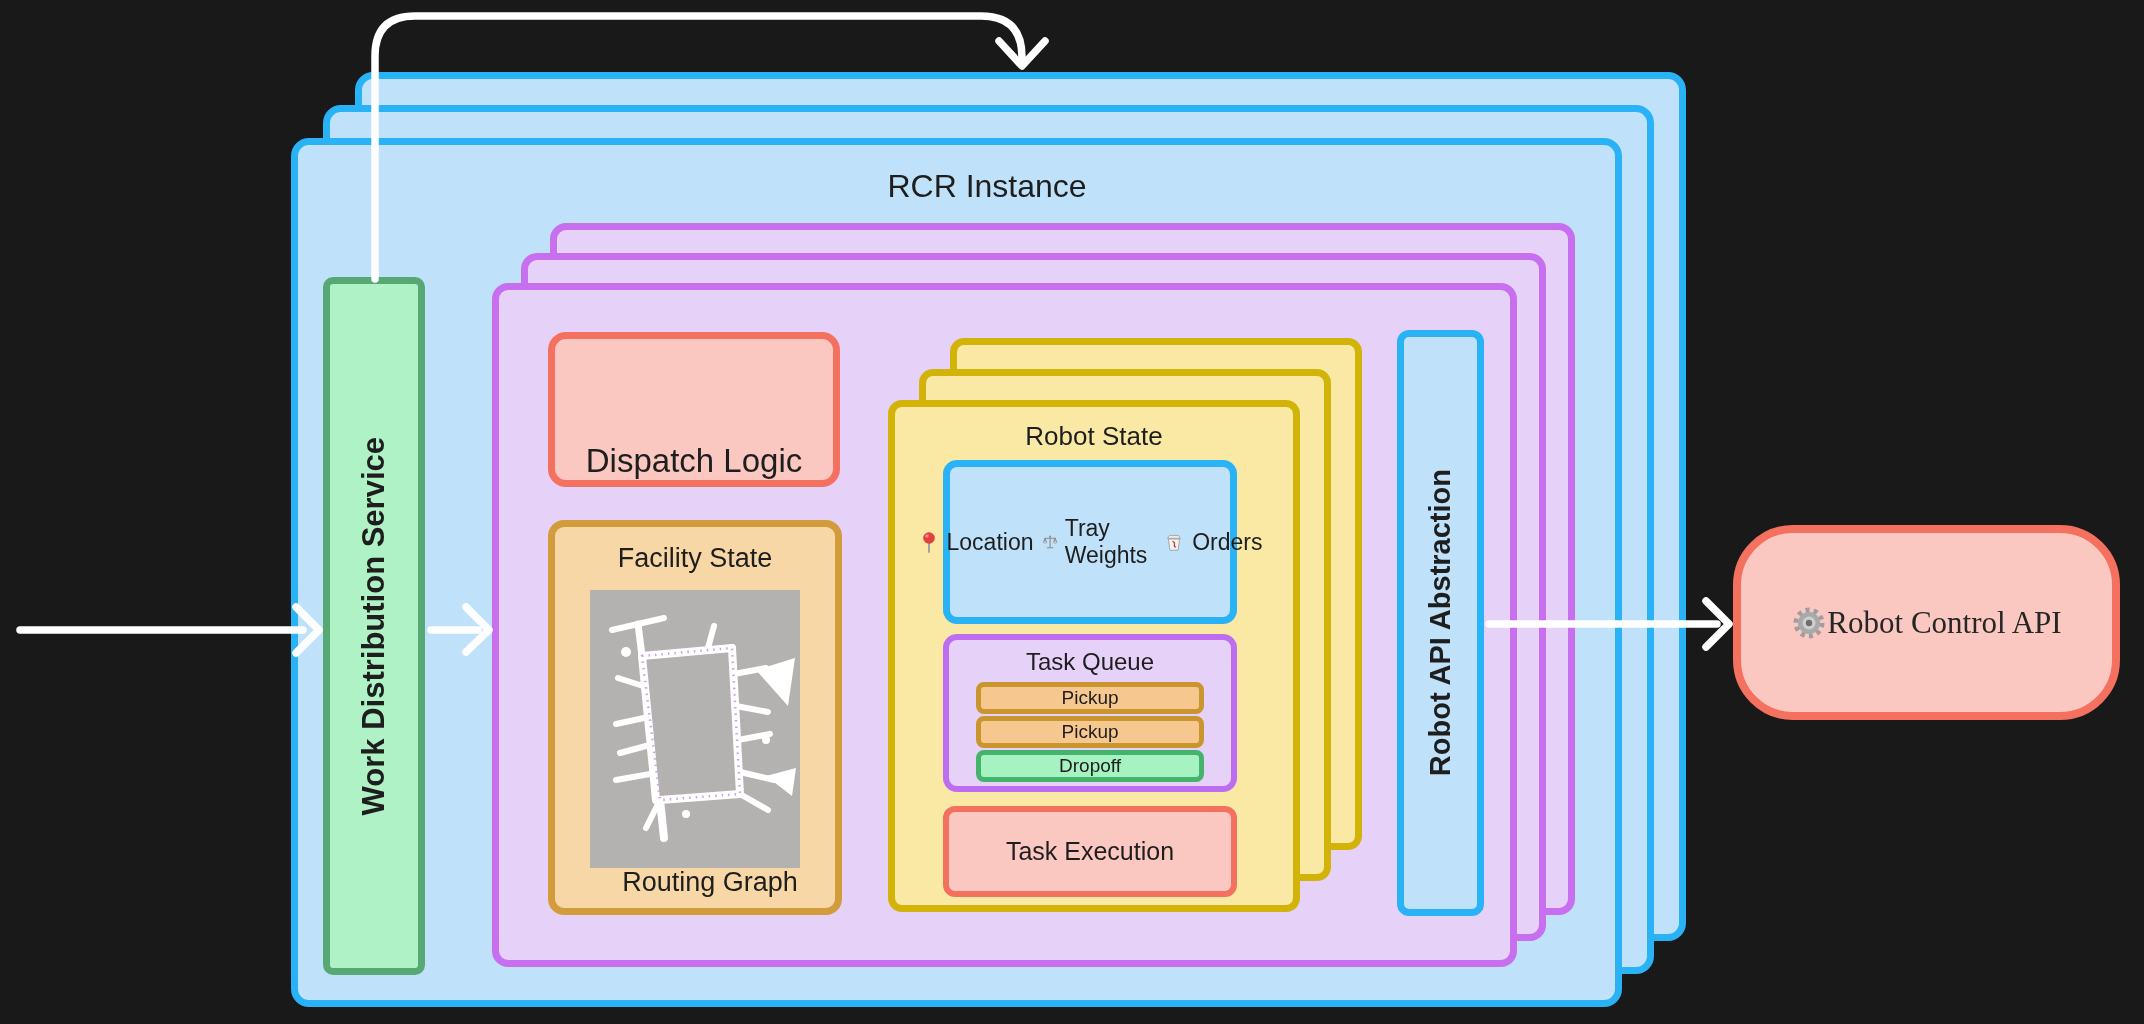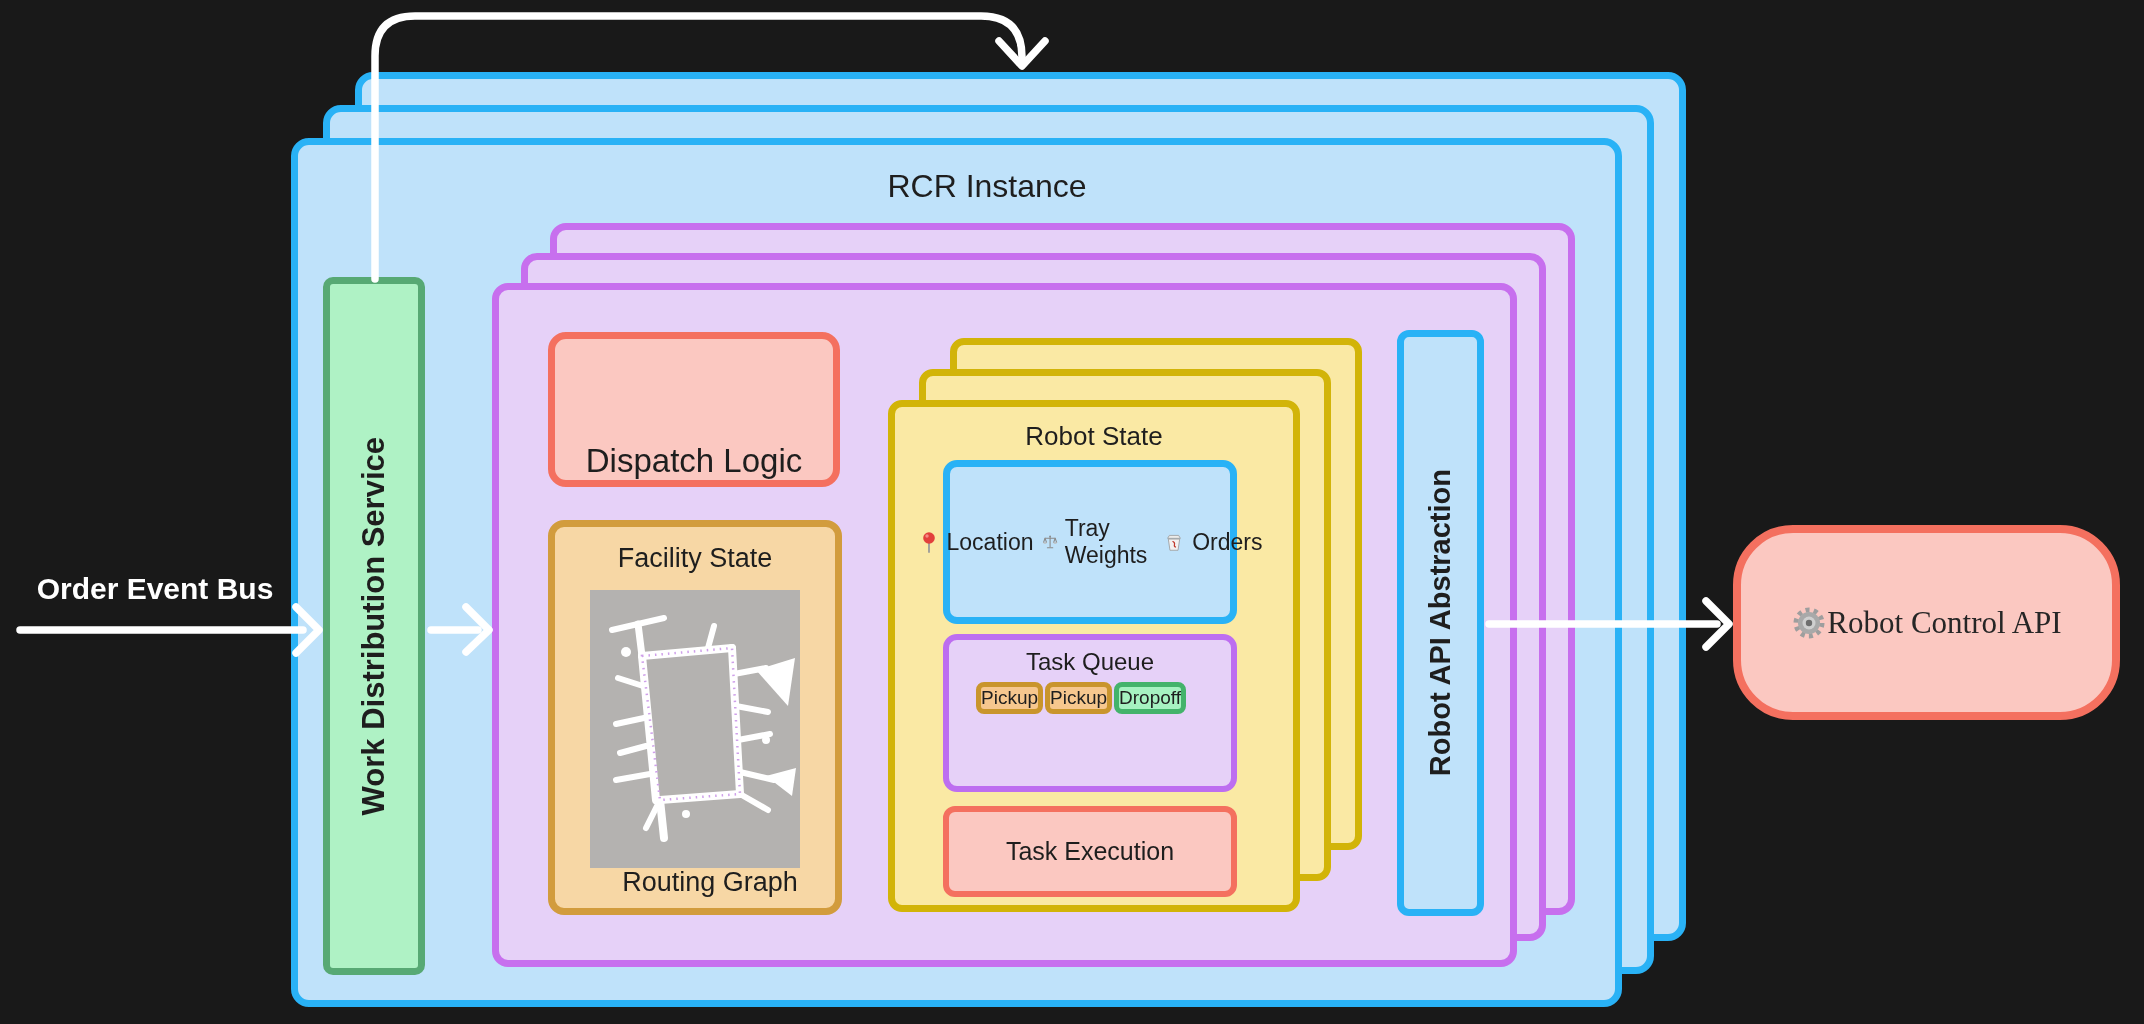--- a/index.html
+++ b/index.html
@@ -73,21 +73,21 @@
   #robot-info-box{position:absolute;left:48px;top:53px;width:294px;height:164px;
     background:var(--card-blue-fill);border:7px solid var(--card-blue-border);border-radius:14px;
     display:flex;flex-direction:row;align-items:center;justify-content:center;gap:8px;}
   .info-row{display:flex;align-items:center;gap:7px;font-size:23px;font-weight:500;color:var(--text-dark);}
   .info-row svg{display:block;}
 
   #task-queue-box{position:absolute;left:48px;top:227px;width:294px;height:158px;
     background:var(--card-purple-fill);border:6px solid #bd6ef0;border-radius:14px;}
   #task-queue-box .title{position:absolute;top:8px;width:100%;text-align:center;
     font-size:24px;font-weight:500;color:var(--text-dark);}
-  #task-rows{position:absolute;left:27px;top:42px;width:228px;display:flex;flex-direction:row;gap:2px;}
+  #task-rows{position:absolute;left:27px;top:42px;width:228px;display:flex;flex-direction:column;gap:2px;}
   .task-row{height:32px;border-radius:8px;display:flex;align-items:center;justify-content:center;
     font-size:19px;font-weight:500;color:var(--text-dark);}
   .task-row.pickup{background:var(--task-pickup-fill);border:5px solid var(--task-pickup-border);}
   .task-row.dropoff{background:var(--task-dropoff-fill);border:5px solid var(--task-dropoff-border);}
 
   #task-exec-box{position:absolute;left:48px;top:399px;width:294px;height:91px;
     background:var(--salmon-fill);border:6px solid var(--salmon-border);border-radius:12px;
     display:flex;align-items:center;justify-content:center;}
   #task-exec-box .lbl{font-size:25px;font-weight:500;color:var(--text-dark);}
 
@@ -212,21 +212,20 @@
 
     <div id="task-exec-box">
       <span class="lbl">Task Execution</span>
     </div>
   </div>
 
   <div class="vbox" id="raa-box">
     <span class="vlabel">Robot API Abstraction</span>
   </div>
 
-  <div id="order-event-bus">Order Event Bus</div>
 
   <div id="robot-control-api">
     <svg width="36" height="36" viewBox="0 0 36 36">
       <circle cx="18" cy="18" r="13" fill="none" stroke="#9e9e9e" stroke-width="5" stroke-dasharray="4 4.2"></circle>
       <circle cx="18" cy="18" r="11" fill="#a9a9a9"></circle>
       <circle cx="18" cy="18" r="6.5" fill="#cfcfcf"></circle>
       <circle cx="18" cy="18" r="3.2" fill="#6e6e6e"></circle>
     </svg>
     <span class="lbl">Robot Control API</span>
   </div>

